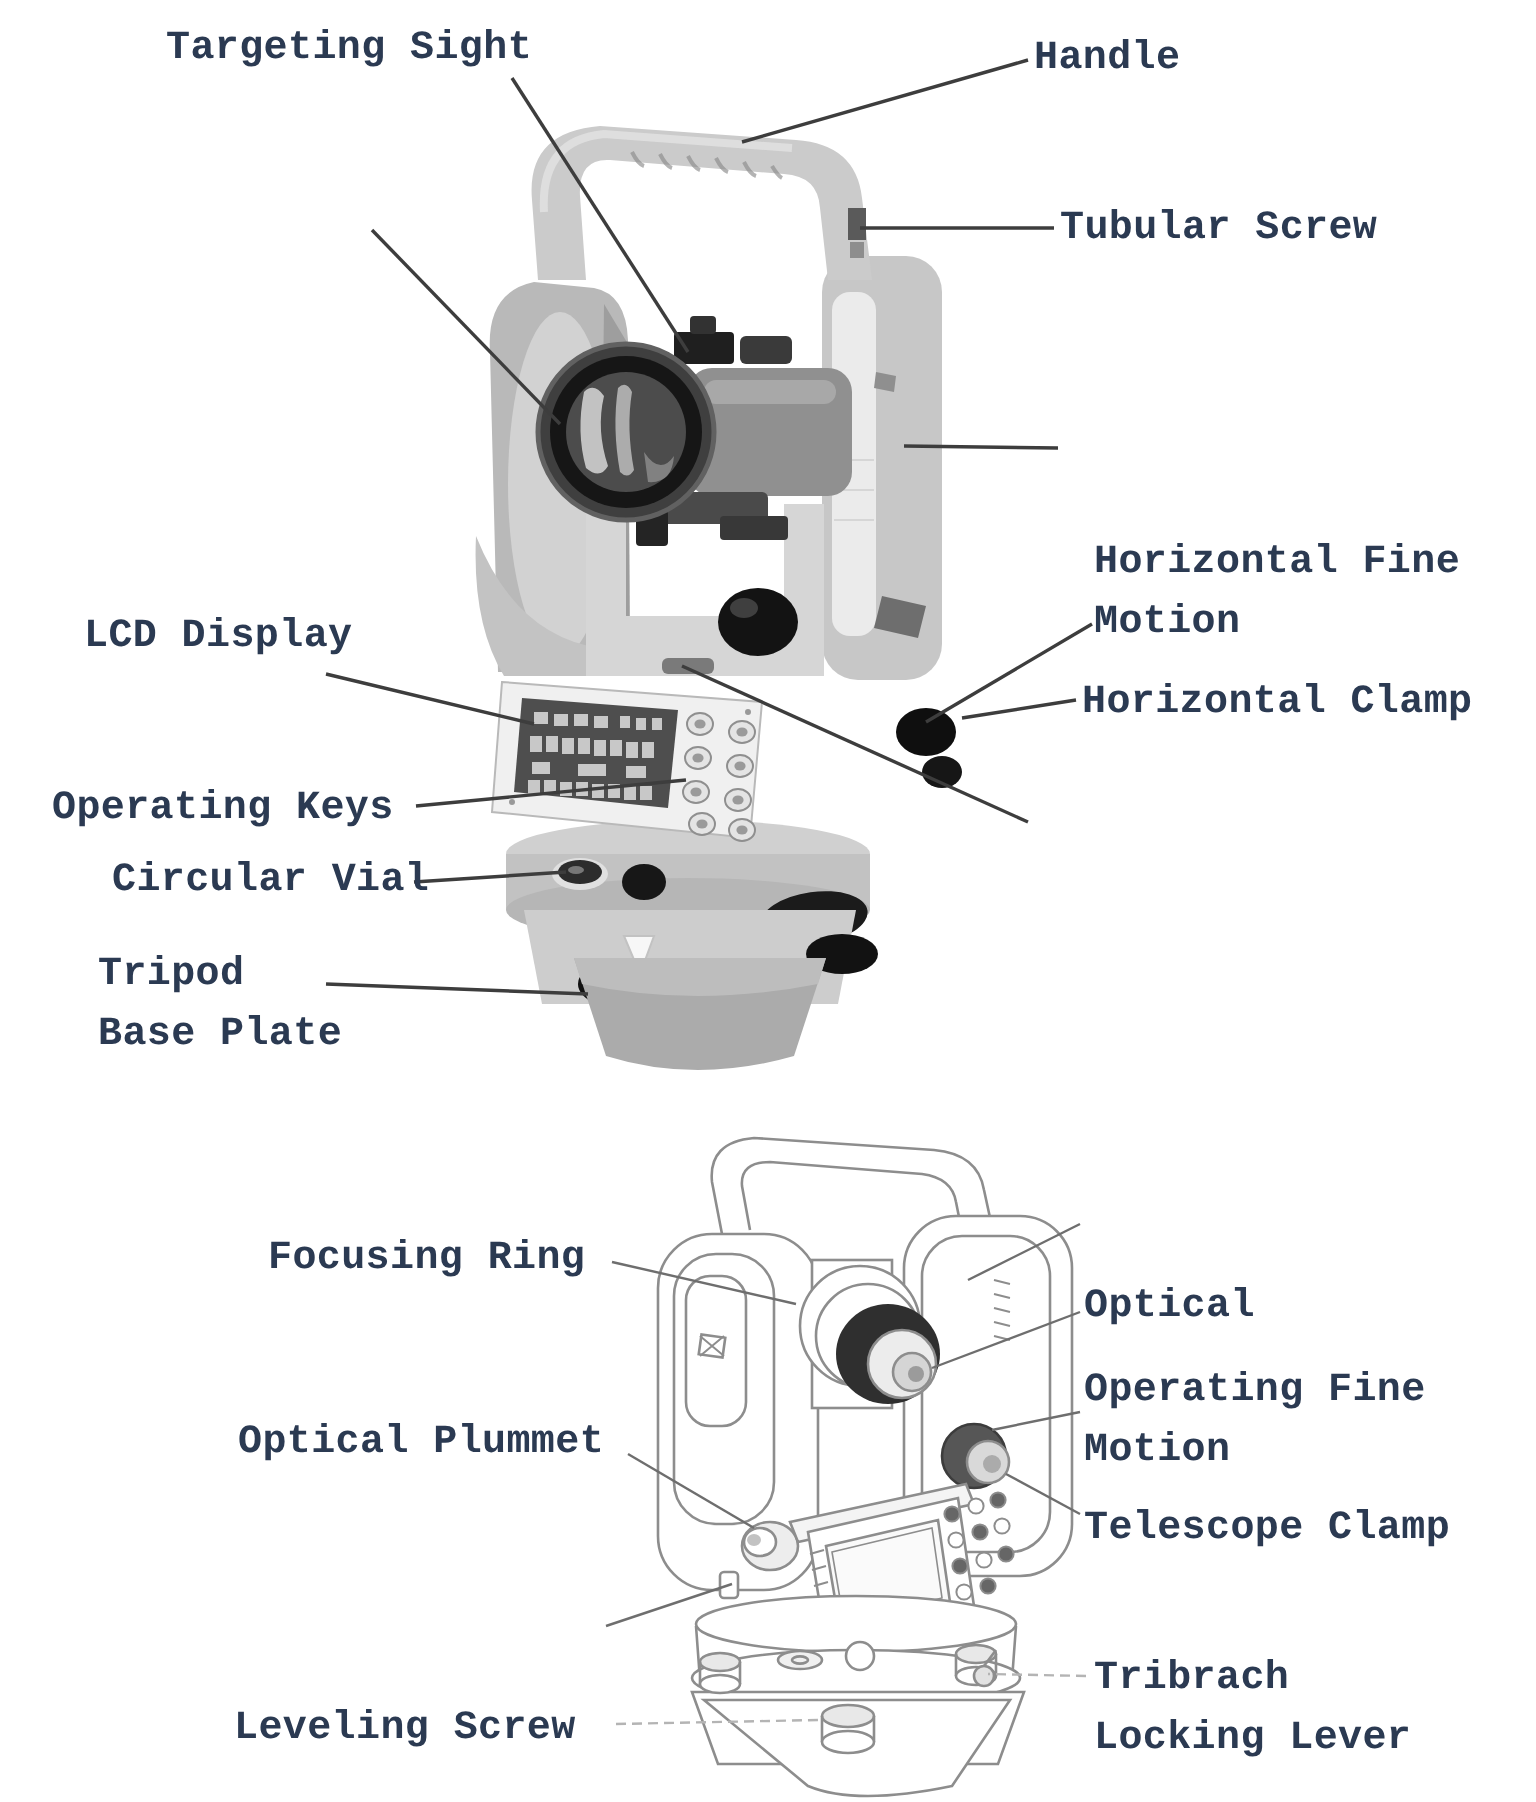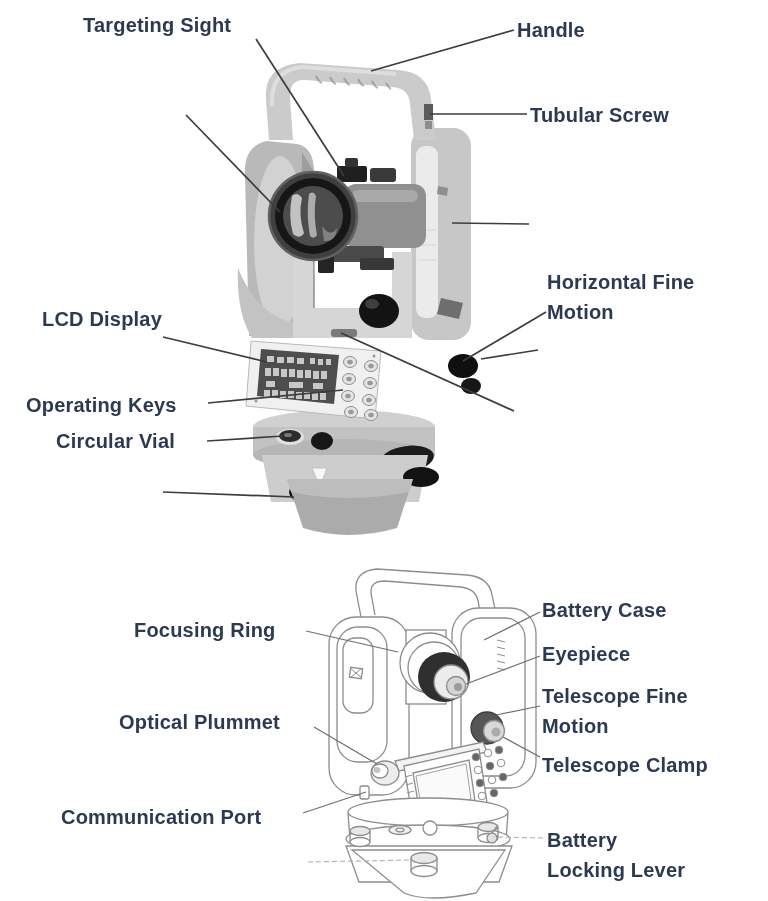--- a/index.html
+++ b/index.html
@@ -1,18 +1,18 @@
 <!DOCTYPE html>
 <html style="--label-color: #2b3a52;"><head>
 <meta charset="utf-8">
 <style>
   html,body{margin:0;padding:0;background:#ffffff;}
   .page{
     position:relative;width:768px;height:901px;background:#fff;overflow:hidden;
-    font-family:Liberation Sans, sans-serif;
+    font-family:Liberation Mono, monospace;
   }
   .art{position:absolute;left:0;top:0;width:768px;height:901px;}
   .lbl{
     position:absolute;
     font-weight:bold;
     font-size:20px;
     line-height:30px;
     color:var(--label-color,#2b3a52);
     white-space:pre-line;
     letter-spacing:0.2px;
@@ -276,28 +276,30 @@
       <line x1="543" y1="838" x2="494" y2="837"></line>
     </g>
   </g>
 </svg>
 
   <div class="lbl" style="left:83px;top:10px">Targeting Sight</div>
   <div class="lbl" style="left:517px;top:15px">Handle</div>
   <div class="lbl" style="left:530px;top:100px">Tubular Screw</div>
   <div class="lbl" style="left:547px;top:267px">Horizontal Fine
 Motion</div>
+  <div class="lbl" style="left:541px;top:337px">Horizontal Clamp</div>
   <div class="lbl" style="left:42px;top:304px">LCD Display</div>
   <div class="lbl" style="left:56px;top:426px">Circular Vial</div>
   <div class="lbl" style="left:26px;top:390px">Operating Keys</div>
+  <div class="lbl" style="left:49px;top:473px">Tripod
+Base Plate</div>
 
   <div class="lbl" style="left:134px;top:615px">Focusing Ring</div>
-  <div class="lbl" style="left:542px;top:595px">Battery Case</div>
-  <div class="lbl" style="left:542px;top:639px">Eyepiece</div>
-  <div class="lbl" style="left:542px;top:681px">Telescope Fine
+  <div class="lbl" style="left:542px;top:639px">Optical</div>
+  <div class="lbl" style="left:542px;top:681px">Operating Fine
 Motion</div>
   <div class="lbl" style="left:542px;top:750px">Telescope Clamp</div>
   <div class="lbl" style="left:119px;top:707px">Optical Plummet</div>
-  <div class="lbl" style="left:61px;top:802px">Communication Port</div>
-  <div class="lbl" style="left:547px;top:825px">Battery
+  <div class="lbl" style="left:117px;top:850px">Leveling Screw</div>
+  <div class="lbl" style="left:547px;top:825px">Tribrach
 Locking Lever</div>
 
 </div>
 
 </body></html>

